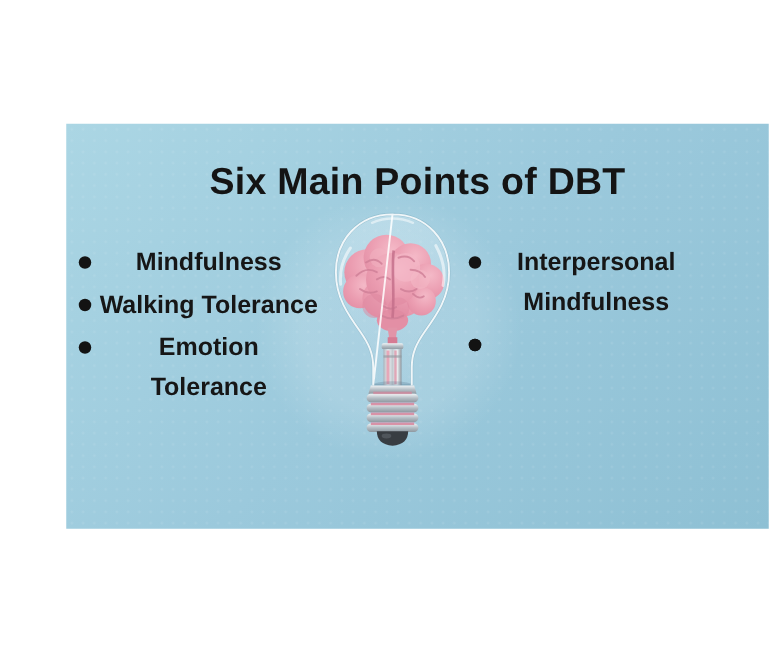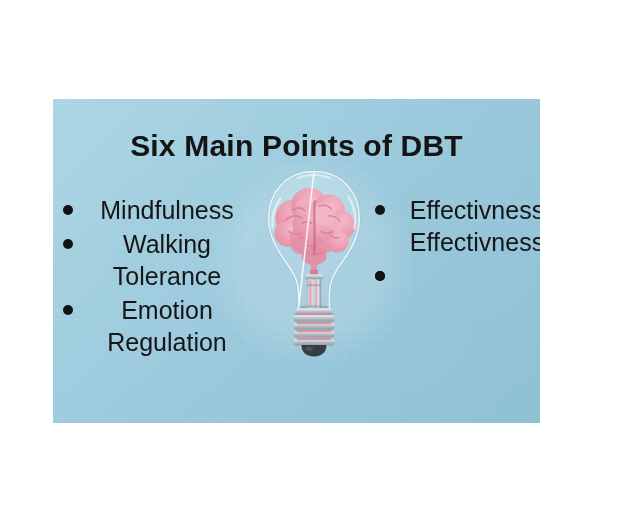--- a/index.html
+++ b/index.html
@@ -5,21 +5,21 @@
   html, body { margin:0; padding:0; }
   body {
     width:624px; height:523px;
     background:#ffffff;
     position:relative;
     font-family:"Liberation Sans", sans-serif;
     overflow:hidden;
   }
   .card {
     position:absolute; left:53px; top:99px;
-    width:487px; height:324px;
+    width:562px; height:324px;
     background:linear-gradient(135deg,#abd6e4 0%, #9bc9dc 50%, #8ec0d4 100%);
     overflow:hidden;
   }
   .card .dots {
     position:absolute; inset:0;
     background-image:radial-gradient(rgba(255,255,255,0.45) 1px, transparent 1.3px);
     background-size:9px 9px;
     opacity:.18;
     pointer-events:none;
   }
@@ -38,21 +38,21 @@
   ul.points.left  { left:8px; }
   ul.points.right { left:318px; }
   ul.points li {
     position:relative;
     text-align:center;
     margin-bottom:2px;
   }
   .li-text {
     display:inline-block;
     max-width:175px;
-    font-size:25px; font-weight:normal;
+    font-size:20px; font-weight:bold;
     line-height:32px;
     color:#161616;
   }
   .bullet {
     position:absolute; top:11px;
     width:10px; height:10px;
     border-radius:50%;
     background:#131313;
   }
   ul.points.left  .bullet { left:2px; }
@@ -82,28 +82,28 @@
     <li>
       <span class="bullet"></span>
       <span class="li-text">Mindfulness</span>
     </li>
     <li>
       <span class="bullet"></span>
       <span class="li-text">Walking Tolerance</span>
     </li>
     <li>
       <span class="bullet"></span>
-      <span class="li-text">Emotion Regulation</span>
+      <span class="li-text">Emotion Tolerance</span>
     </li>
   </ul>
 
   <ul class="points right">
     <li>
       <span class="bullet"></span>
-      <span class="li-text">Effectivness Effectivness</span>
+      <span class="li-text">Interpersonal Mindfulness</span>
     </li>
     <li>
       <span class="bullet"></span>
     </li>
     <li>
       <span class="bullet"></span>
     </li>
   </ul>
 
   <div class="bulb-wrap">

